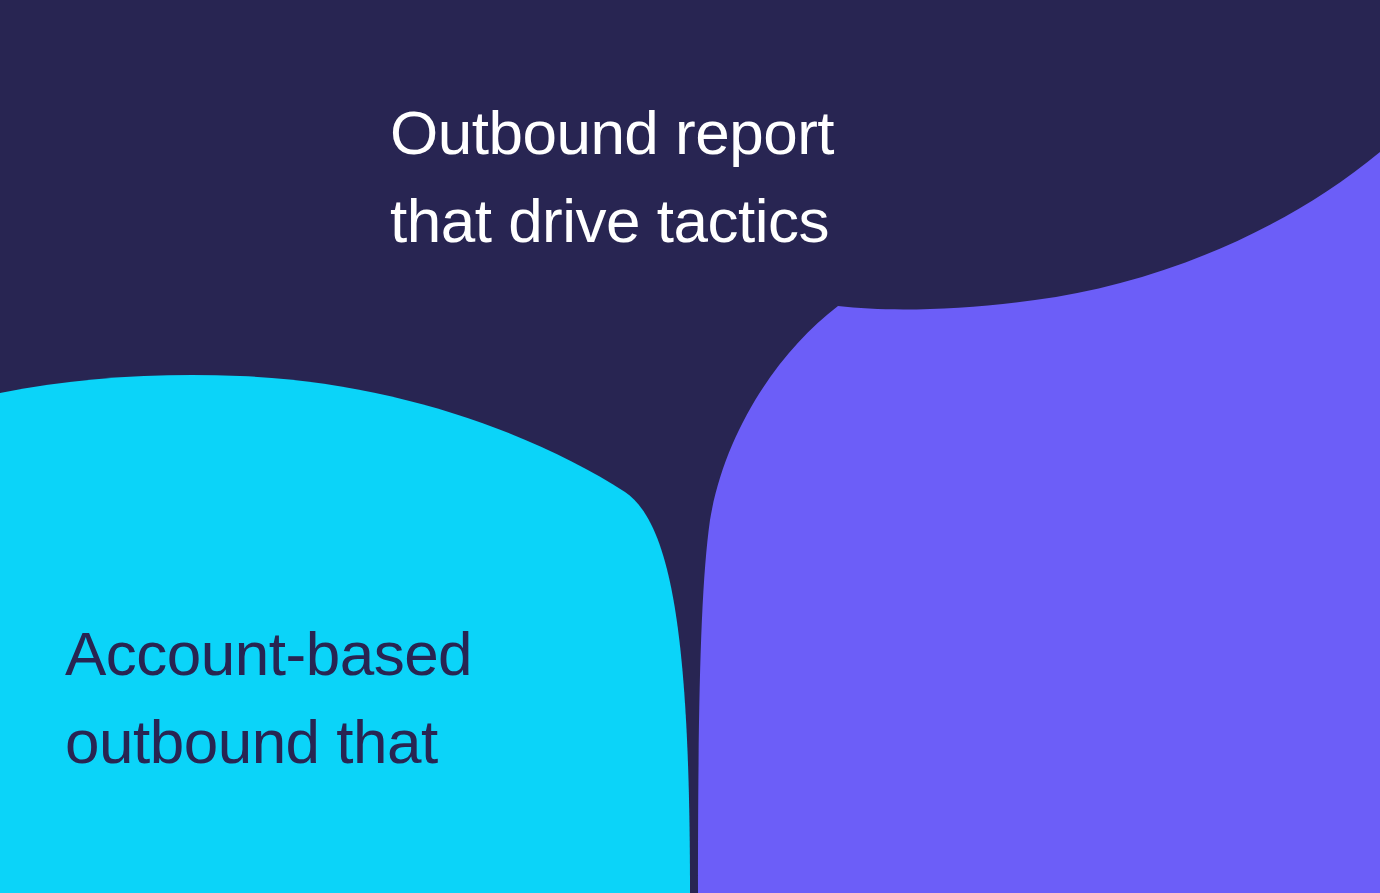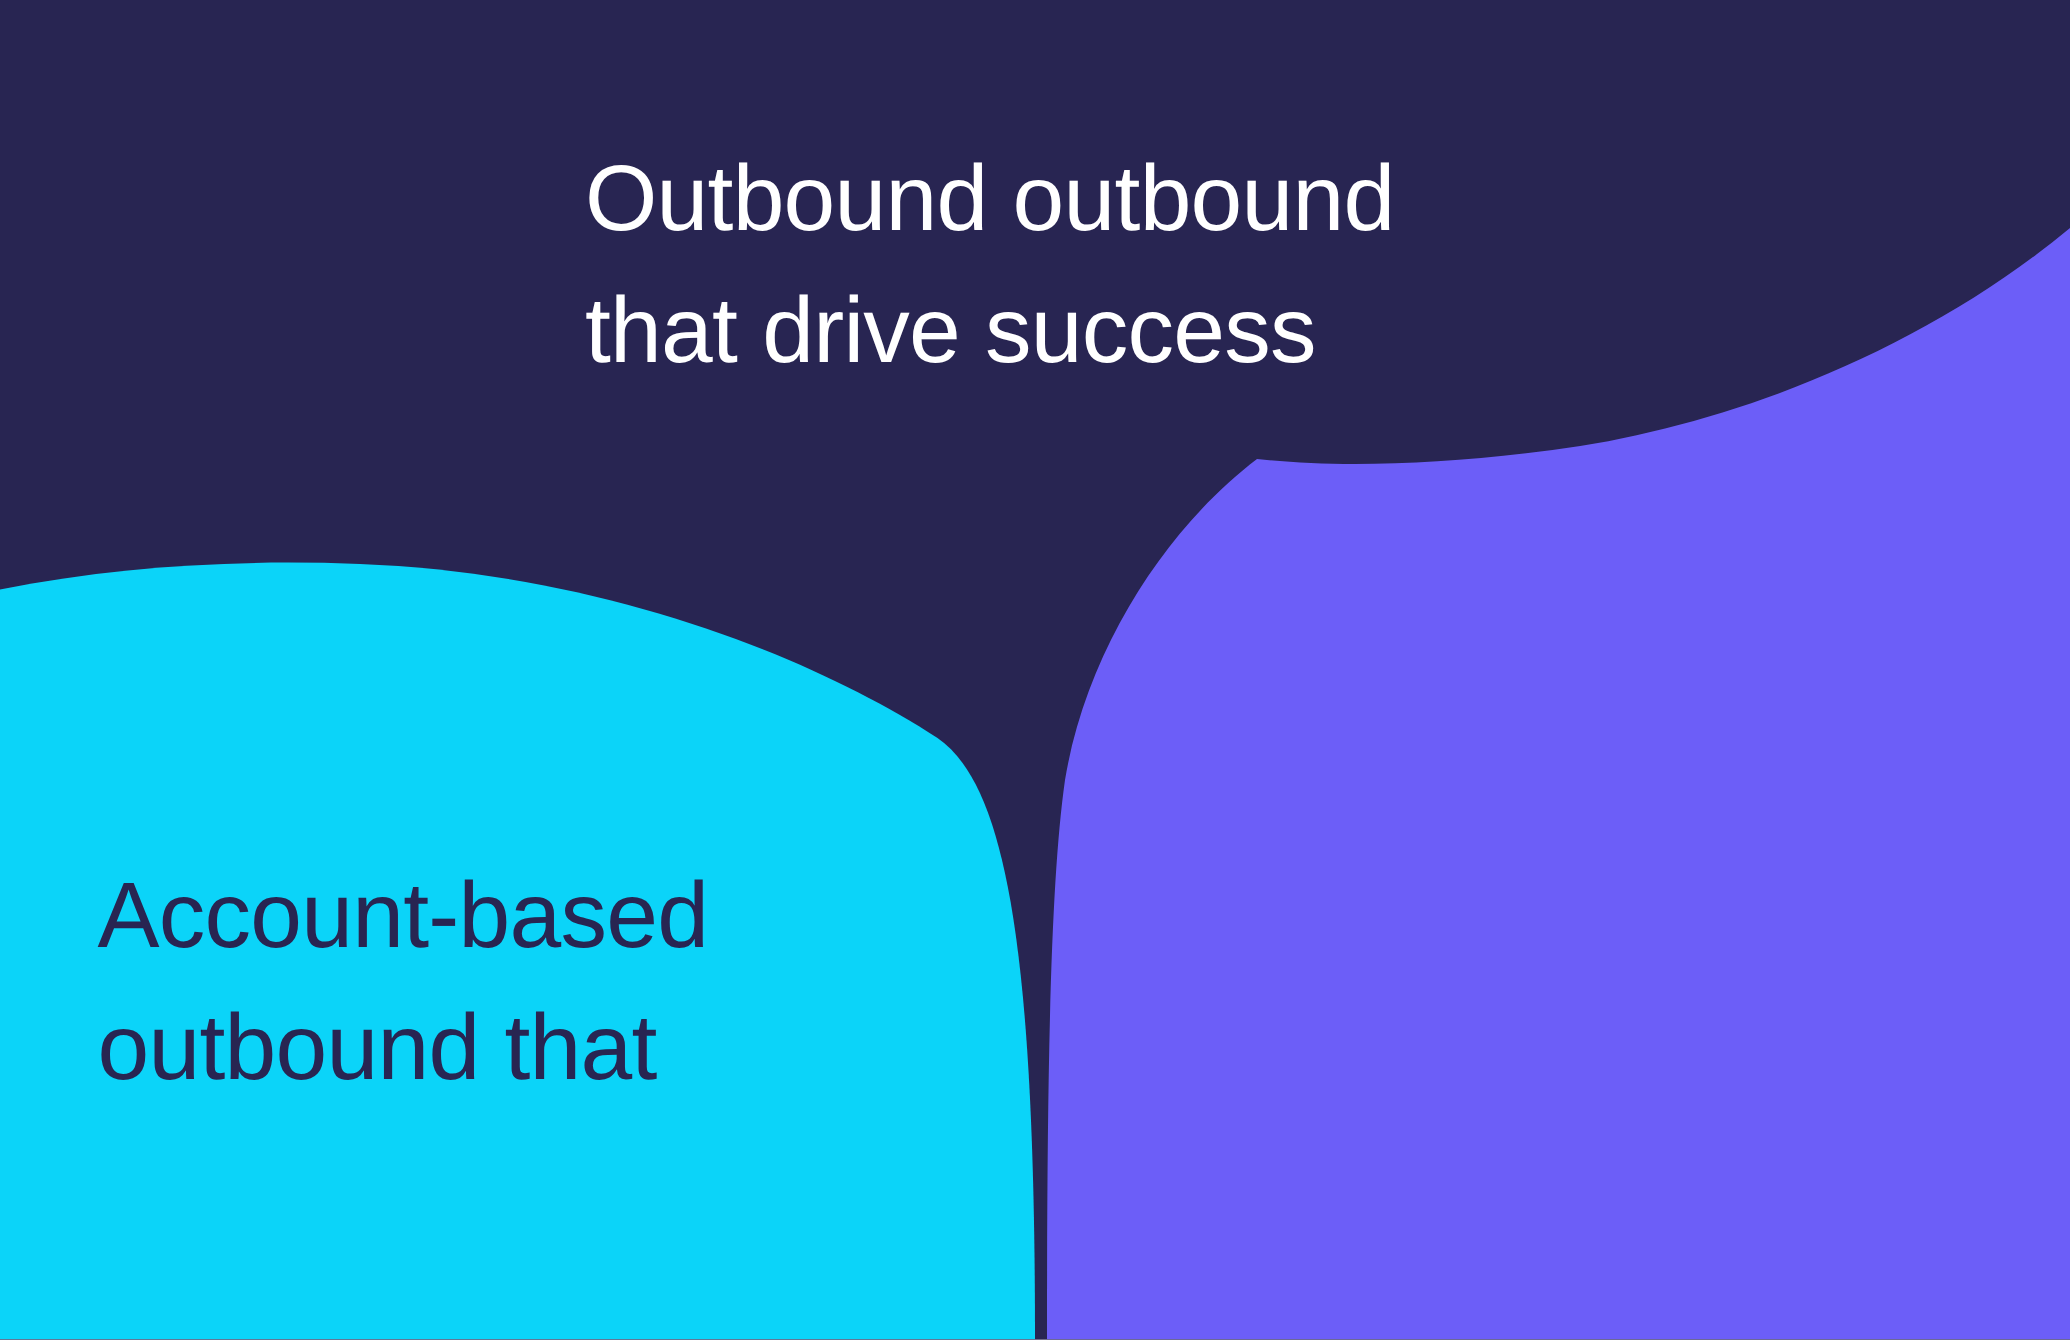--- a/index.html
+++ b/index.html
@@ -34,21 +34,21 @@
     z-index: 2;
   }
   .headline .line { display: block; }
   .headline-top {
     left: 390px;
     top: 89px;
     color: var(--white, #ffffff);
   }
   .headline-left {
     left: 65px;
-    top: 567px;
+    top: 610px;
     color: var(--navy, #282552);
   }
   .headline-right {
     left: 830px;
     top: 507px;
     color: var(--white, #ffffff);
   }
 </style>
 </head>
 <body>
@@ -64,22 +64,22 @@
              L 0 893 Z" fill="#0bd4f9"></path>
     <path d="M 1380 152
              C 1280 235, 1150 285, 1035 300
              C 960 310, 890 312, 838 306
              C 780 350, 725 430, 710 520
              C 700 590, 698 720, 698 893
              L 1380 893 Z" fill="#6c5ef8"></path>
   </svg>
 
   <div class="headline headline-top">
-    <span class="line">Outbound outbound</span>
-    <span class="line">that drive success</span>
+    <span class="line">Outbound report</span>
+    <span class="line">that drive tactics</span>
   </div>
 
   <div class="headline headline-left">
     <span class="line">Account-based</span>
     <span class="line">outbound that</span>
   </div>
 
 
 </div>
 

